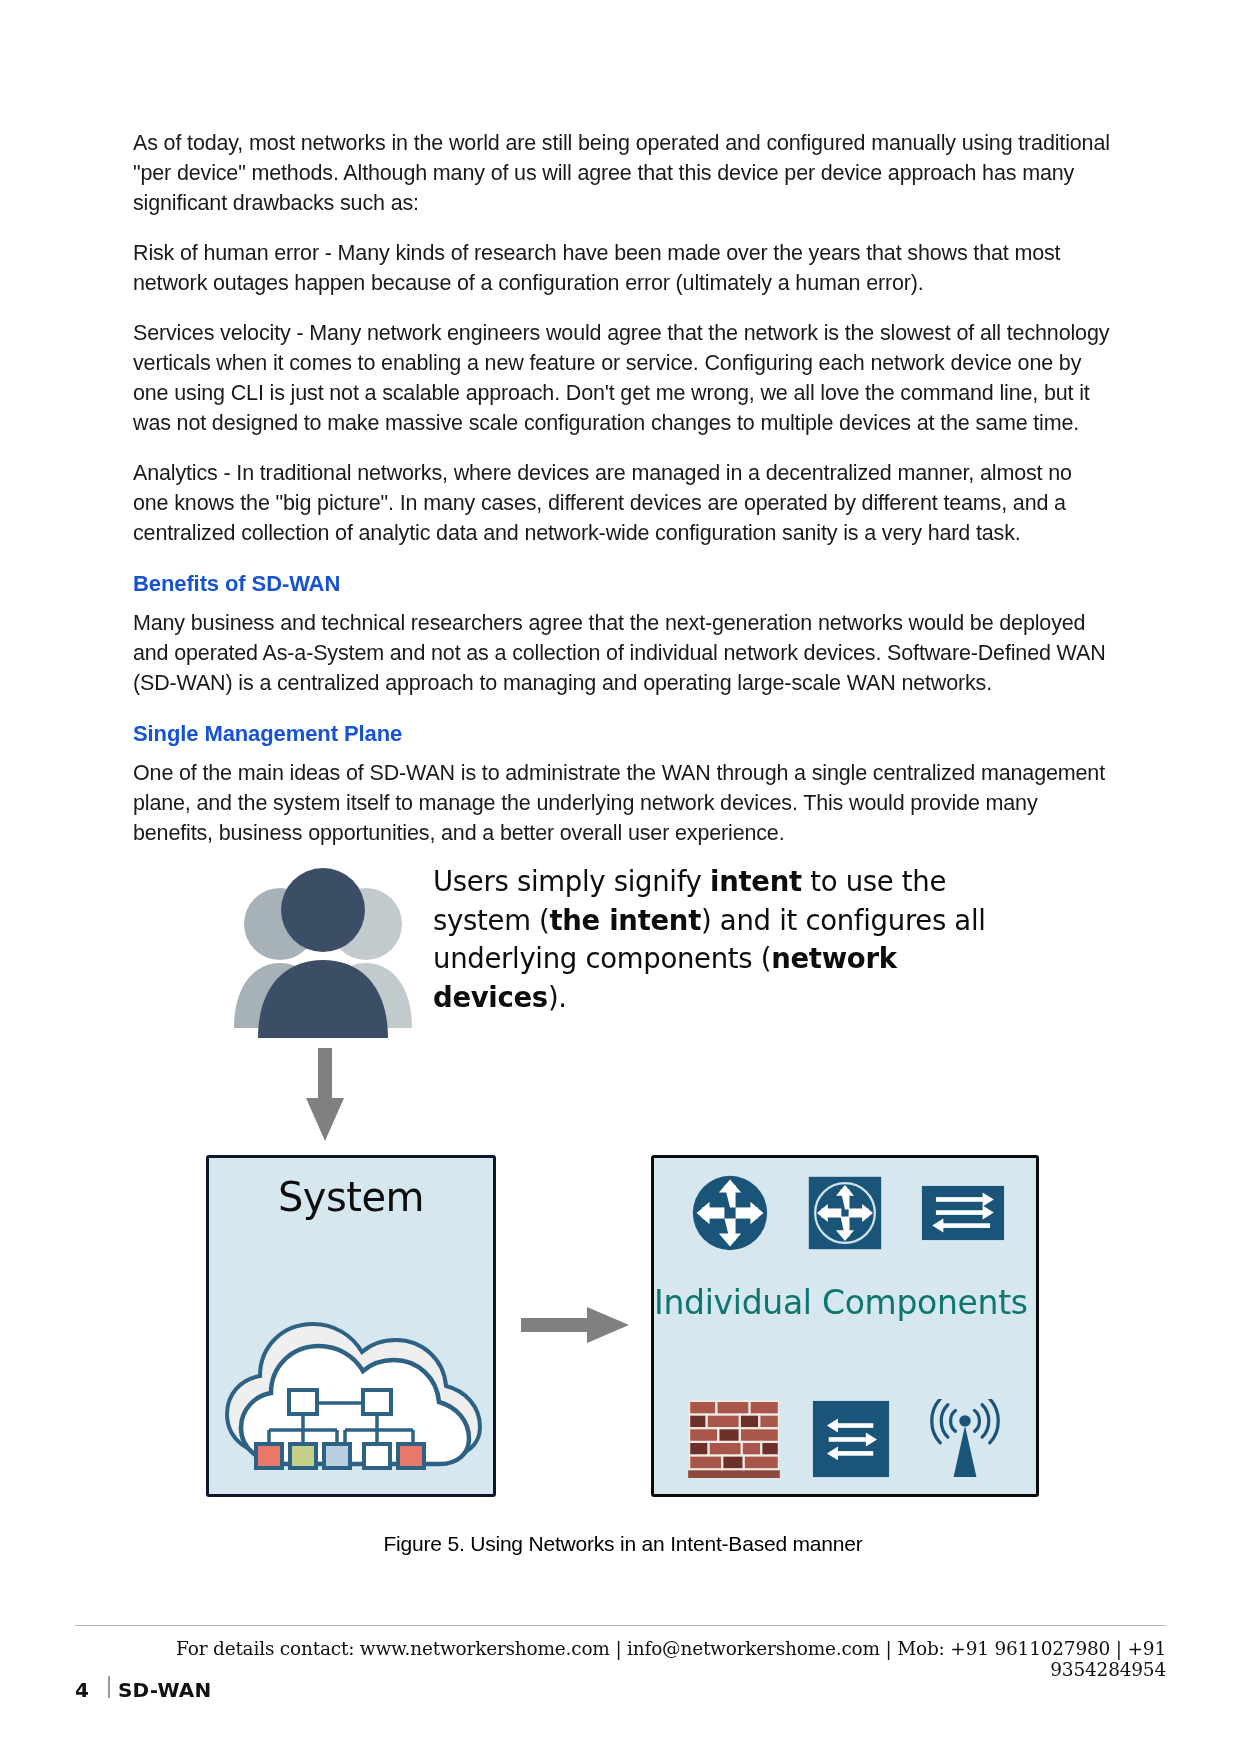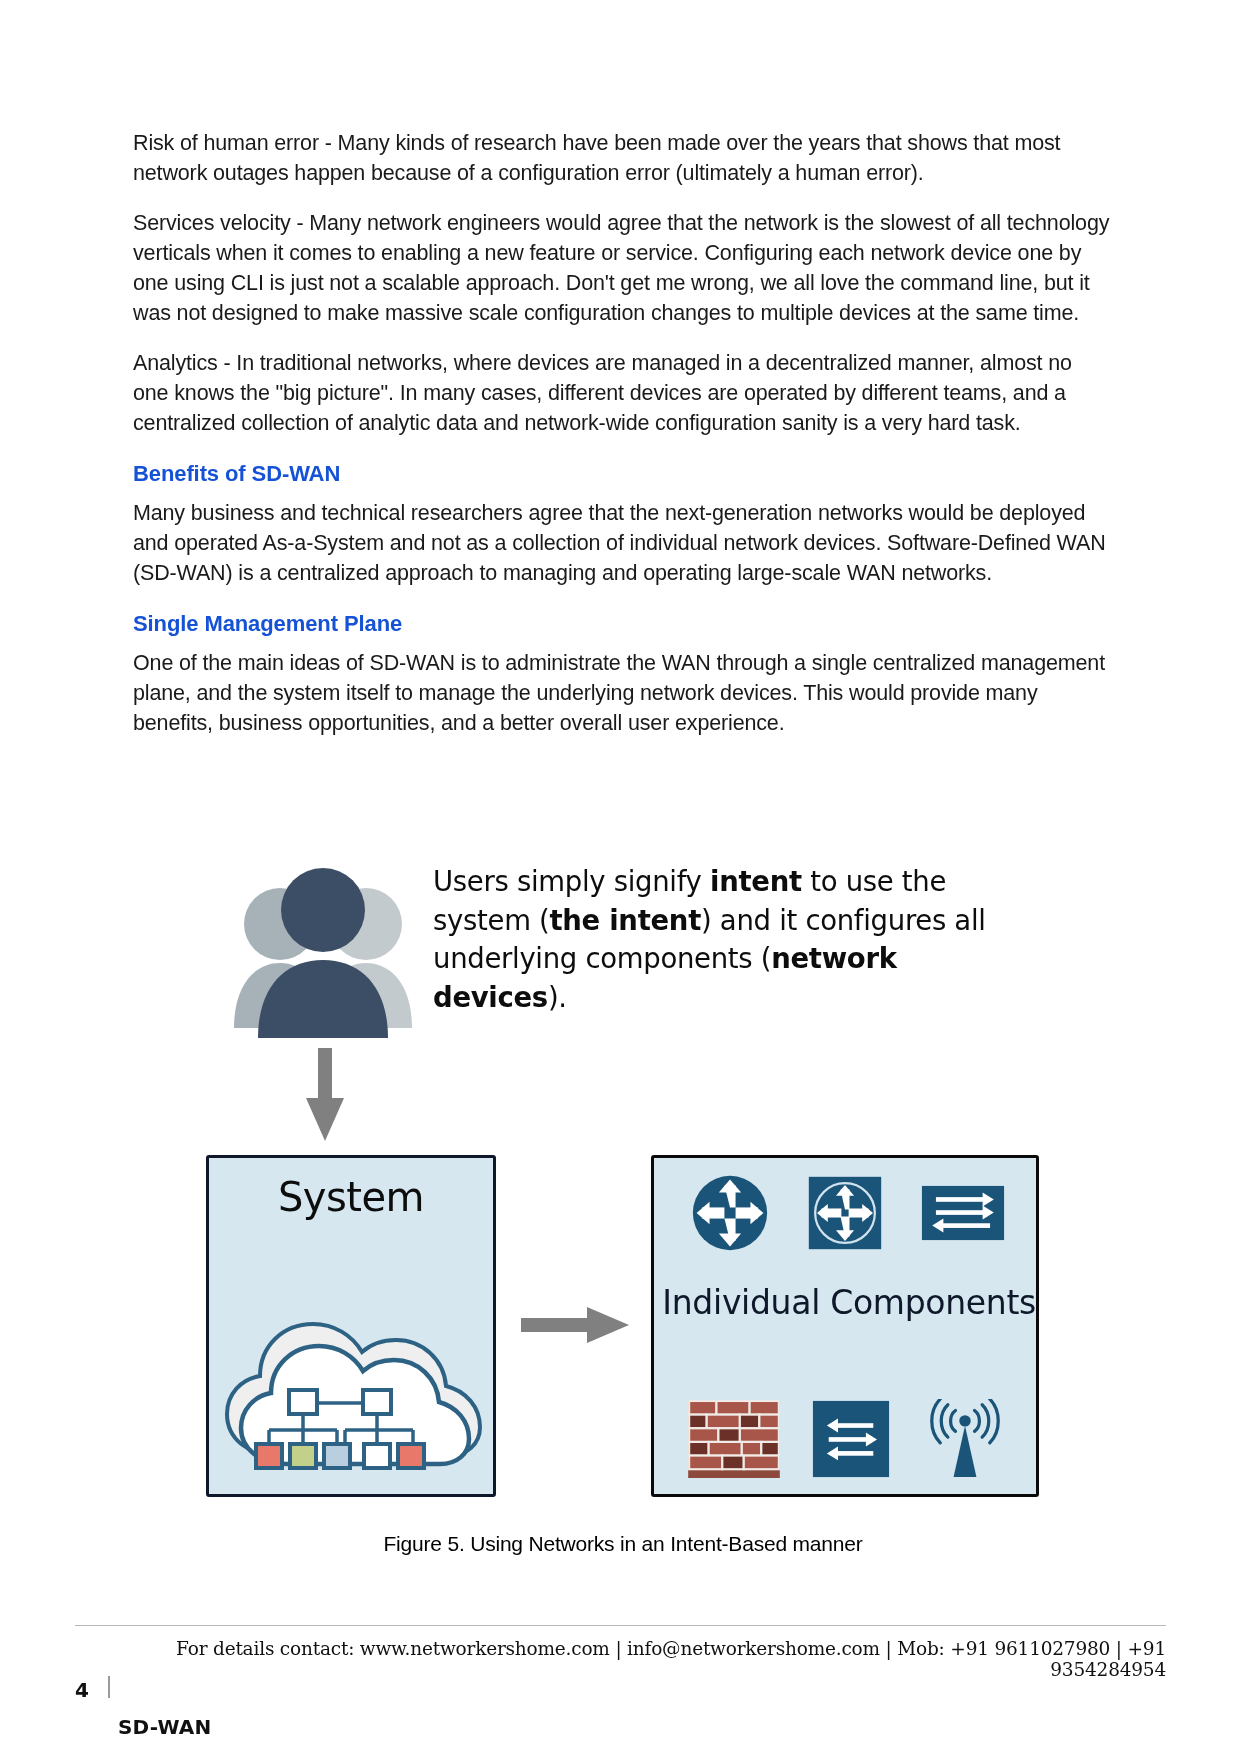--- a/index.html
+++ b/index.html
@@ -144,25 +144,25 @@
     height: 86px;
     display: flex;
     align-items: center;
     justify-content: space-around;
   }
   .comp-title {
     position: absolute;
     left: 0;
     top: 122px;
     width: 100%;
-    text-align: right;
+    text-align: left;
     font-family: "DejaVu Sans", sans-serif;
     font-size: 33px;
     line-height: 45px;
-    color: #0f172a;
+    color: #0f766e;
     letter-spacing: -0.3px;
   }
   .comp-icons-bot {
     position: absolute;
     left: 18px;
     top: 238px;
     width: 352px;
     height: 90px;
     display: flex;
     align-items: center;
@@ -210,37 +210,37 @@
   }
   .footer-doc {
     position: absolute;
     left: 118px;
     top: 1678px;
     font-family: "DejaVu Sans", sans-serif;
     font-size: 20px;
     font-weight: bold;
     color: #111111;
     letter-spacing: 0.2px;
-    margin-top: 37px;
   }
   .footer-bar {
     position: absolute;
     left: 108px;
     top: 1676px;
     width: 2px;
     height: 22px;
     background: #9a9a9a;
   }
 </style>
 </head>
 <body>
 
 <div class="page">
 
   <div class="content">
+    <p class="body">As of today, most networks in the world are still being operated and configured manually using traditional "per device" methods. Although many of us will agree that this device per device approach has many significant drawbacks such as:</p>
     <p class="body">Risk of human error - Many kinds of research have been made over the years that shows that most network outages happen because of a configuration error (ultimately a human error).</p>
     <p class="body">Services velocity - Many network engineers would agree that the network is the slowest of all technology verticals when it comes to enabling a new feature or service. Configuring each network device one by one using CLI is just not a scalable approach. Don't get me wrong, we all love the command line, but it was not designed to make massive scale configuration changes to multiple devices at the same time.</p>
     <p class="body">Analytics - In traditional networks, where devices are managed in a decentralized manner, almost no one knows the "big picture". In many cases, different devices are operated by different teams, and a centralized collection of analytic data and network-wide configuration sanity is a very hard task.</p>
 
     <h2 class="heading">Benefits of SD-WAN</h2>
     <p class="body">Many business and technical researchers agree that the next-generation networks would be deployed and operated As-a-System and not as a collection of individual network devices. Software-Defined WAN (SD-WAN) is a centralized approach to managing and operating large-scale WAN networks.</p>
 
     <h2 class="heading">Single Management Plane</h2>
     <p class="body">One of the main ideas of SD-WAN is to administrate the WAN through a single centralized management plane, and the system itself to manage the underlying network devices. This would provide many benefits, business opportunities, and a better overall user experience.</p>
   </div>

